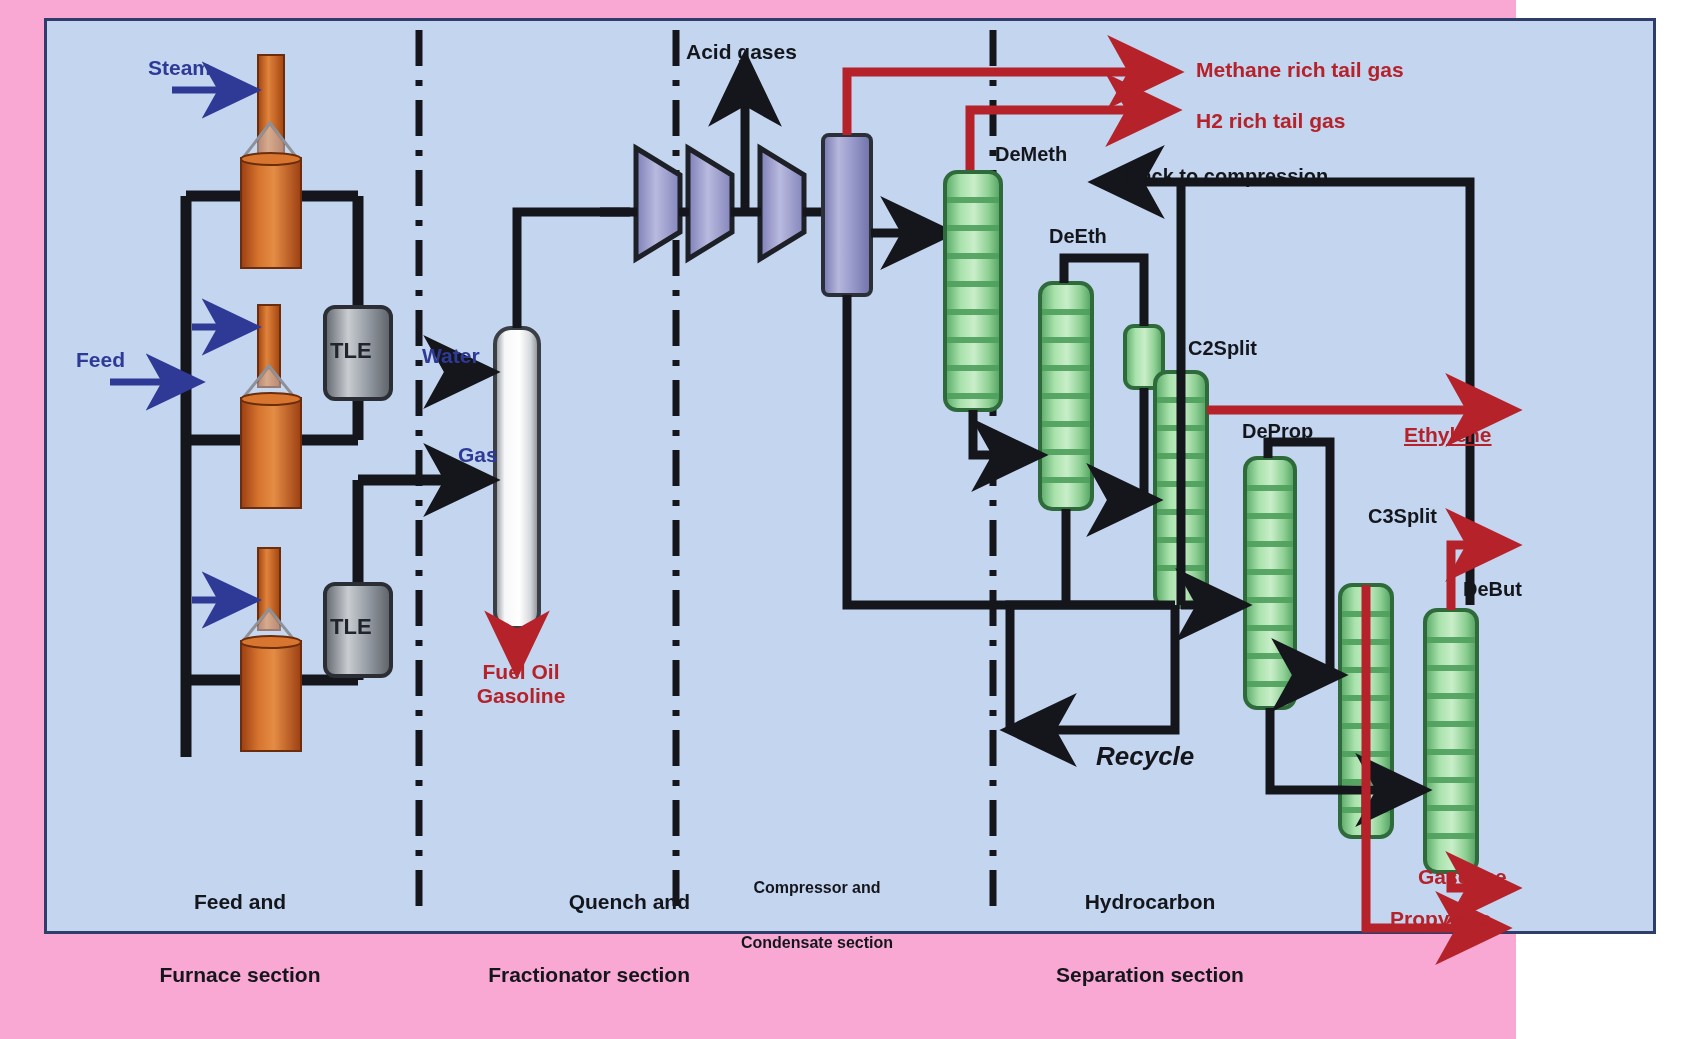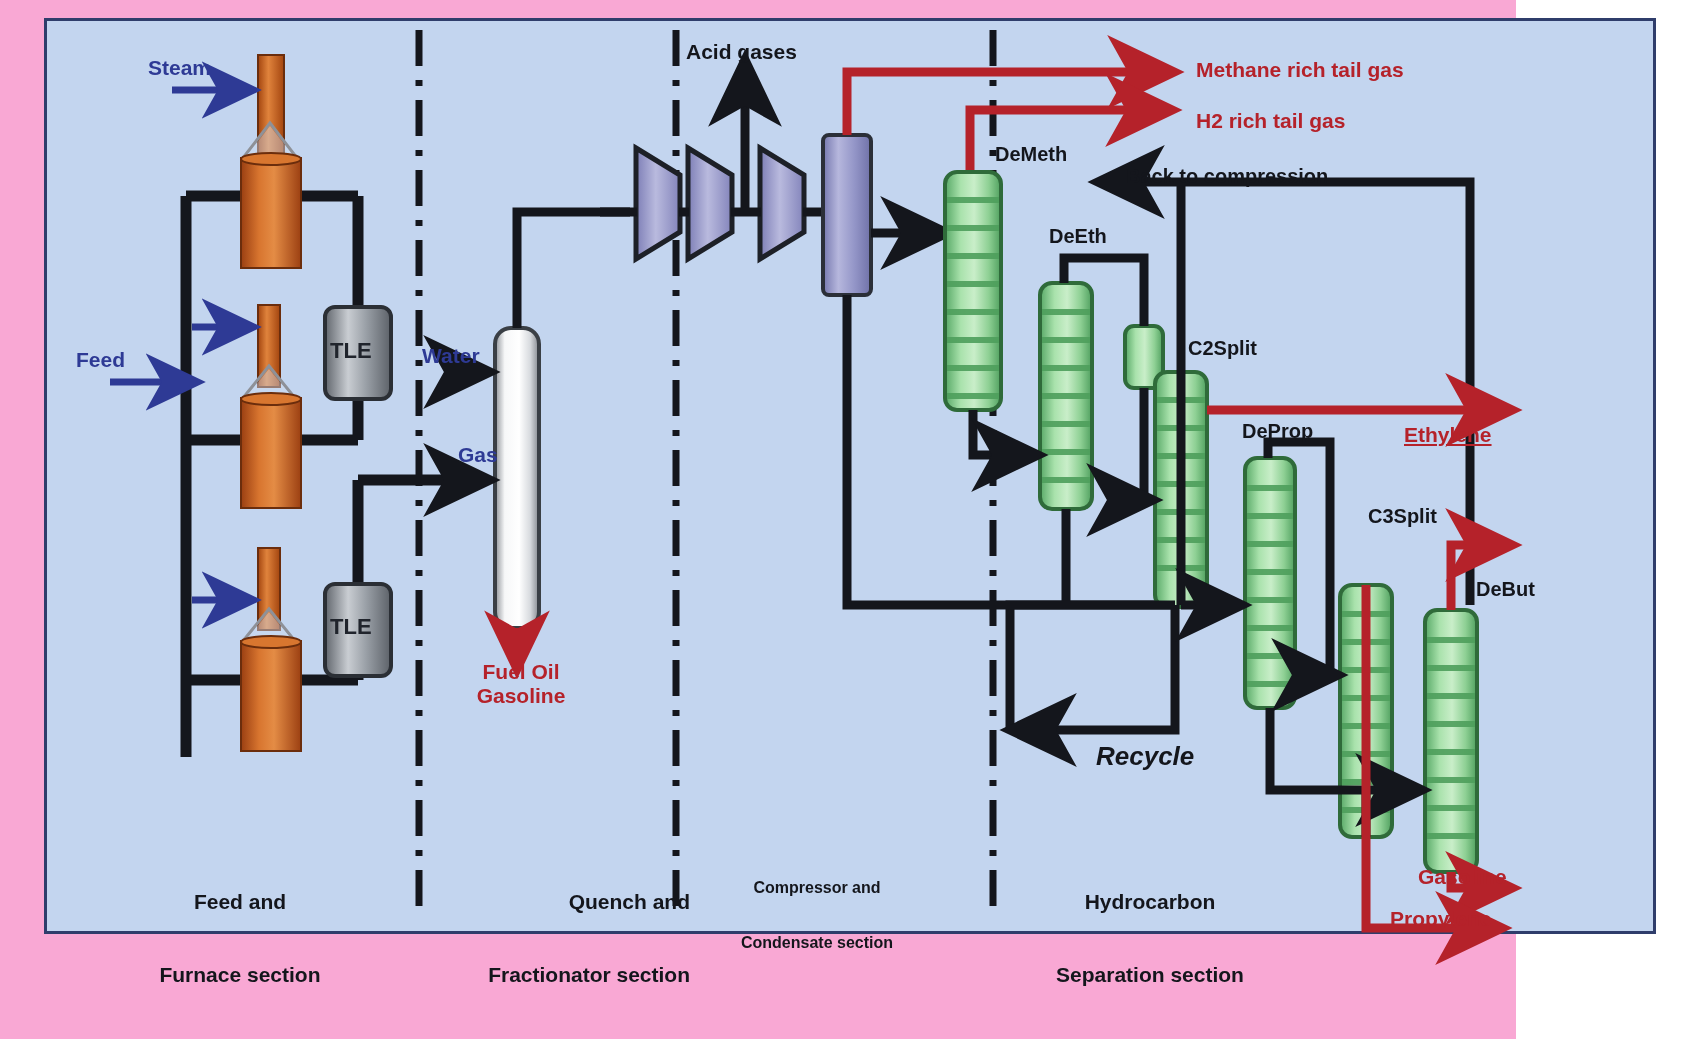--- a/index.html
+++ b/index.html
@@ -319,21 +319,21 @@
 
   <div class="lbl lbl-red" style="left:1196px;top:58px;font-size:21px;">Methane rich tail gas</div>
   <div class="lbl lbl-red" style="left:1196px;top:97px;font-size:21px;margin-top:12px;">H2 rich tail gas</div>
 
   <div class="lbl lbl-black" style="left:995px;top:143px;font-size:20px;">DeMeth</div>
   <div class="lbl lbl-black" style="left:1126px;top:165px;font-size:20px;">Back to compression</div>
   <div class="lbl lbl-black" style="left:1049px;top:225px;font-size:20px;">DeEth</div>
   <div class="lbl lbl-black" style="left:1188px;top:337px;font-size:20px;">C2Split</div>
   <div class="lbl lbl-black" style="left:1242px;top:420px;font-size:20px;">DeProp</div>
   <div class="lbl lbl-black" style="left:1368px;top:505px;font-size:20px;">C3Split</div>
-  <div class="lbl lbl-black" style="left:1463px;top:578px;font-size:20px;margin-left:13px;">DeBut</div>
+  <div class="lbl lbl-black" style="left:1463px;top:578px;font-size:20px;">DeBut</div>
 
   <div class="lbl lbl-red underln" style="left:1404px;top:423px;font-size:21px;">Ethylene</div>
   <div class="lbl lbl-black" style="left:1096px;top:742px;font-size:26px;font-style:italic;">Recycle</div>
   <div class="lbl lbl-red" style="left:1418px;top:865px;font-size:21px;">Gasoline</div>
   <div class="lbl lbl-red" style="left:1390px;top:907px;font-size:21px;">Propylene</div>
 
   <div class="lbl lbl-black ctr" style="left:110px;top:842px;width:260px;font-size:21px;">
     <div>Feed and</div>
     <div>Furnace section</div>
   </div>

